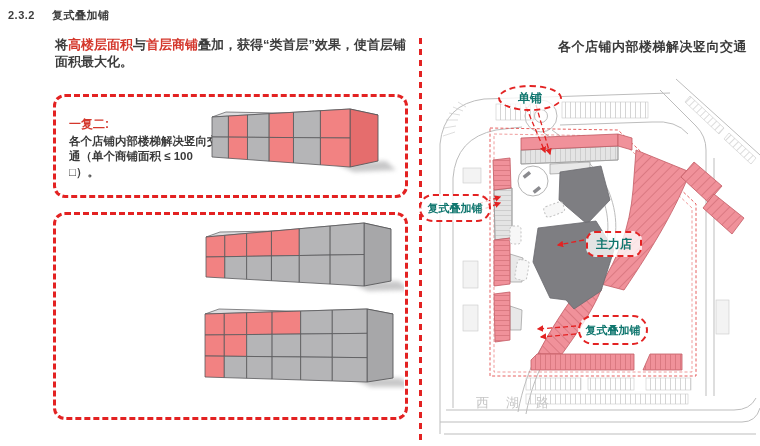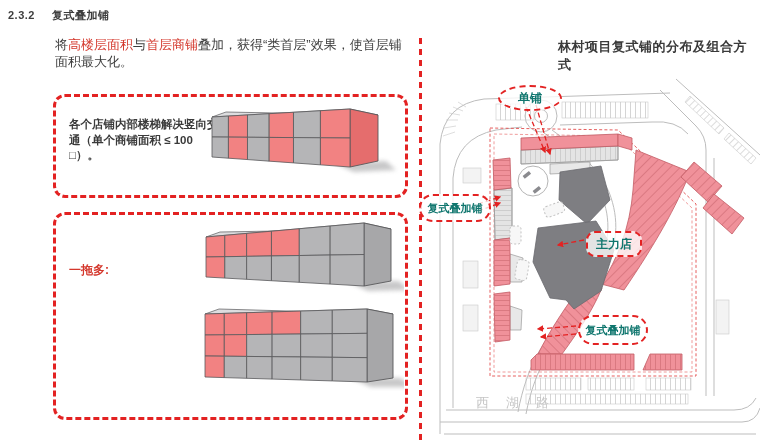--- a/index.html
+++ b/index.html
@@ -1,21 +1,21 @@
 <!DOCTYPE html>
 <html><head>
 <meta charset="utf-8">
 <style>
 *{margin:0;padding:0;box-sizing:border-box}
 html,body{width:760px;height:446px}
 body{background:#fff;font-family:"Liberation Sans","DejaVu Sans",sans-serif;position:relative;overflow:hidden;color:#3d3d3d}
 .abs{position:absolute}
 .hdr{left:8px;top:8px;font-size:11px;font-weight:600;letter-spacing:.5px}
 .hdr .num{margin-right:17px}
-.intro{left:55px;top:36px;width:352px;font-size:13px;line-height:17px;font-weight:400}
+.intro{left:55px;top:36px;width:352px;font-size:13px;line-height:17px;font-weight:700}
 .rd{color:#d4372c}
 .dashbox{border:3px dashed #e32222;border-radius:12px}
 #box1{left:53px;top:94px;width:355px;height:104px}
 #box2{left:53px;top:212px;width:355px;height:208px}
 .bx-txt{position:absolute;font-size:11.5px;line-height:15.5px;font-weight:600;color:#3a3a3a}
 .bx-head{color:#d4372c;font-size:12px;font-weight:700;margin-bottom:1px}
 #t1{left:13px;top:20px;width:153px}
 #t2{left:13px;top:48px;width:160px}
 .divider{left:419px;top:38px;width:3px;height:402px;background:repeating-linear-gradient(180deg,#e32222 0 6px,transparent 6px 11px)}
 .map-title{left:558px;top:38px;font-size:13px;font-weight:600;color:#3a3a3a;letter-spacing:.5px}
@@ -35,27 +35,27 @@
 <div class="abs hdr">
   <span class="num">2.3.2</span><span>复式叠加铺</span>
 </div>
 
 <p class="abs intro"><span>将</span><span class="rd">高楼层面积</span><span>与</span><span class="rd">首层商铺</span><span>叠加，获得“类首层”效果，使首层铺面积最大化。</span></p>
 
 <div class="abs divider"></div>
 
 <div id="box1" class="abs dashbox">
   <div id="t1" class="bx-txt">
+    <div class="bx-head">一复二:</div>
     <div>各个店铺内部楼梯解决竖向交通（单个商铺面积 ≤ 100 □）。</div>
   </div>
 </div>
 
 <div id="box2" class="abs dashbox">
   <div id="t2" class="bx-txt">
-    <div class="bx-head">一拖多:</div>
   </div>
 </div>
 
 <svg id="d1" class="dsvg" style="left:204px;top:99px" width="196" height="96">
     <polygon points="130,64 182,62 192,71 150,73" fill="#9b9b9d" stroke="none" stroke-width="0.8" opacity="0.55" class="blur"></polygon>
     <polygon points="8,18 146,10 174,16 22,13" fill="#dddddf" stroke="#58585a" stroke-width="0.7"></polygon>
     <polygon points="146,10 174,16 174,62 146,68" fill="#e56d6d" stroke="#58585a" stroke-width="0.9"></polygon>
     <polygon points="8,18 24.428571428571423,17.047619047619047 24.428571428571423,38.11904761904762 8,38" fill="#b5b5b7" stroke="#58585a" stroke-width="0.8"></polygon>
     <polygon points="24.428571428571423,17.047619047619047 43.48571428571427,15.942857142857143 43.48571428571427,38.25714285714285 24.428571428571423,38.11904761904762" fill="#f28282" stroke="#58585a" stroke-width="0.8"></polygon>
     <polygon points="43.48571428571427,15.942857142857143 65.17142857142855,14.685714285714287 65.17142857142855,38.41428571428571 43.48571428571427,38.25714285714285" fill="#b5b5b7" stroke="#58585a" stroke-width="0.8"></polygon>
@@ -103,21 +103,21 @@
     <polygon points="102.65714285714283,33.01587301587301 134.28571428571425,32.69047619047619 134.28571428571425,56.30952380952381 102.65714285714283,55.98412698412697" fill="#b5b5b7" stroke="#58585a" stroke-width="0.8"></polygon>
     <polygon points="134.28571428571425,32.69047619047619 168.99999999999994,32.333333333333336 168.99999999999994,56.666666666666664 134.28571428571425,56.30952380952381" fill="#b5b5b7" stroke="#58585a" stroke-width="0.8"></polygon>
     <polygon points="7,55 26.28571428571428,55.19841269841271 26.28571428571428,76.5952380952381 7,76" fill="#f28282" stroke="#58585a" stroke-width="0.8"></polygon>
     <polygon points="26.28571428571428,55.19841269841271 48.657142857142844,55.42857142857144 48.657142857142844,77.2857142857143 26.28571428571428,76.5952380952381" fill="#b5b5b7" stroke="#58585a" stroke-width="0.8"></polygon>
     <polygon points="48.657142857142844,55.42857142857144 74.1142857142857,55.69047619047619 74.1142857142857,78.07142857142857 48.657142857142844,77.2857142857143" fill="#b5b5b7" stroke="#58585a" stroke-width="0.8"></polygon>
     <polygon points="74.1142857142857,55.69047619047619 102.65714285714283,55.98412698412697 102.65714285714283,78.95238095238095 74.1142857142857,78.07142857142857" fill="#b5b5b7" stroke="#58585a" stroke-width="0.8"></polygon>
     <polygon points="102.65714285714283,55.98412698412697 134.28571428571425,56.30952380952381 134.28571428571425,79.92857142857143 102.65714285714283,78.95238095238095" fill="#b5b5b7" stroke="#58585a" stroke-width="0.8"></polygon>
     <polygon points="134.28571428571425,56.30952380952381 168.99999999999994,56.666666666666664 168.99999999999994,81 134.28571428571425,79.92857142857143" fill="#b5b5b7" stroke="#58585a" stroke-width="0.8"></polygon>
   </svg>
 
-<div class="abs map-title">林村项目复式铺的分布及组合方式</div>
+<div class="abs map-title">各个店铺内部楼梯解决竖向交通</div>
 
 <svg id="mapsvg" class="abs" width="322" height="368" viewBox="0 0 322 368">
   <defs>
     <marker id="arr" viewBox="0 0 10 10" refX="8" refY="5" markerWidth="5" markerHeight="5" orient="auto-start-reverse">
         <path d="M0,0L10,5L0,10Z" fill="#e32222"></path>
       </marker>
     <pattern id="hg" width="5" height="5" patternUnits="userSpaceOnUse">
         <path d="M2.5,0V5" stroke="#c3c3c3" stroke-width="0.7"></path>
       </pattern>
     <pattern id="hgh" width="5" height="5" patternUnits="userSpaceOnUse">

